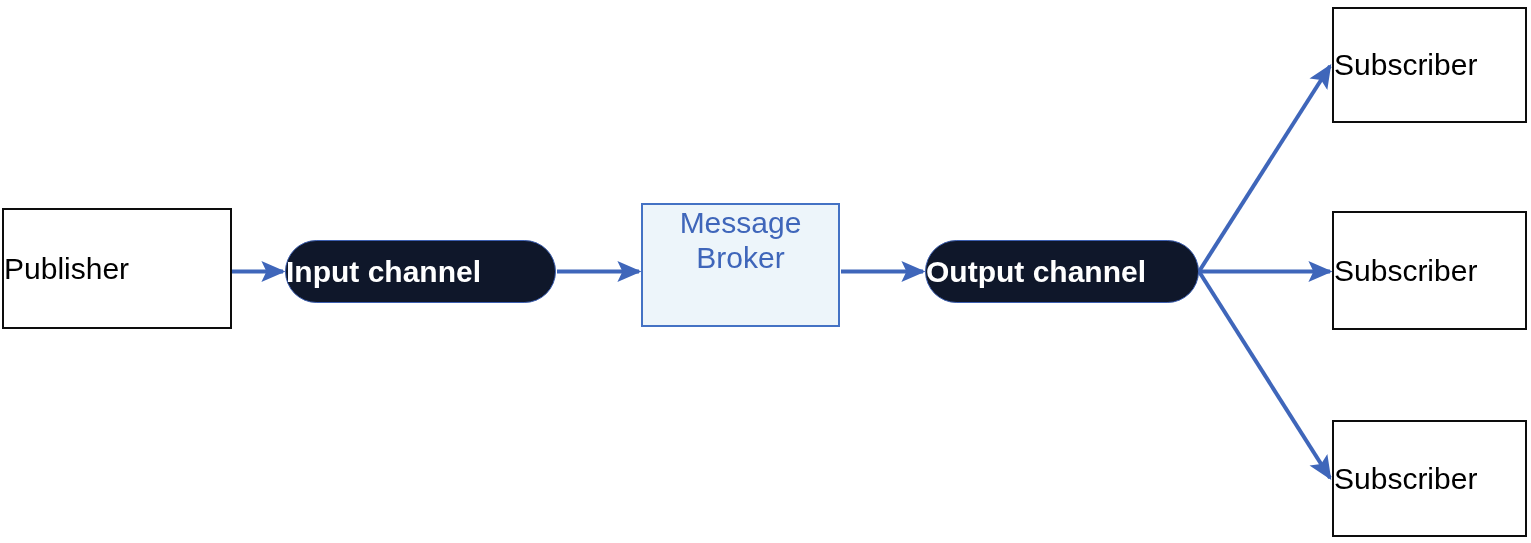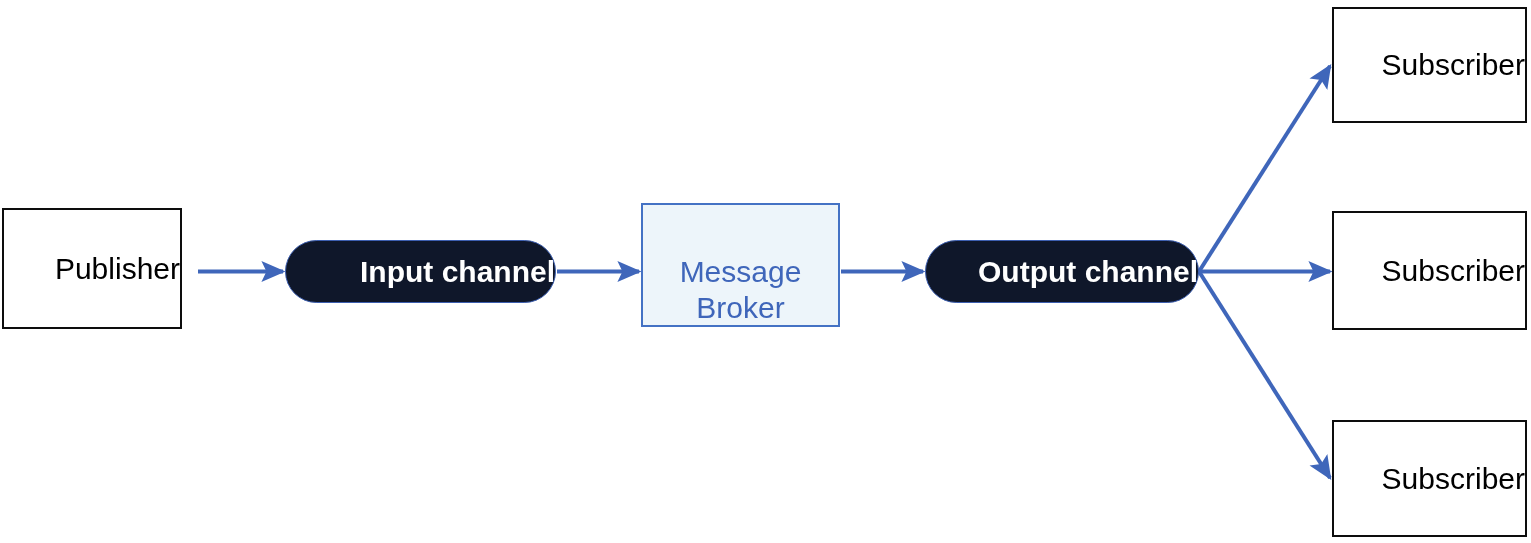--- a/index.html
+++ b/index.html
@@ -22,21 +22,21 @@
     top: 0;
     width: 1531px;
     height: 543px;
     pointer-events: none;
   }
   .node {
     position: absolute;
     box-sizing: border-box;
     display: flex;
     align-items: center;
-    justify-content: flex-end;
+    justify-content: flex-start;
     text-align: center;
     line-height: 1.18;
   }
   
   .rect-node {
     background: #ffffff;
     border: 2px solid #0d0d0d;
     color: #000000;
     font-size: 30px;
     font-weight: 400;
@@ -85,21 +85,21 @@
 
     <line x1="841" y1="271.5" x2="923" y2="271.5" stroke="#3f66ba" stroke-width="4" marker-end="url(#arrowhead)"></line>
 
     <line x1="1199" y1="271.5" x2="1330" y2="66" stroke="#3f66ba" stroke-width="4" marker-end="url(#arrowhead)"></line>
 
     <line x1="1199" y1="271.5" x2="1330" y2="271.5" stroke="#3f66ba" stroke-width="4" marker-end="url(#arrowhead)"></line>
 
     <line x1="1199" y1="271.5" x2="1330" y2="478" stroke="#3f66ba" stroke-width="4" marker-end="url(#arrowhead)"></line>
   </svg>
 
-  <div class="node rect-node" style="left:2px; top:208px; width:180px; height:121px;">
+  <div class="node rect-node" style="left:2px; top:208px; width:230px; height:121px;">
     <span class="node-label">Publisher</span>
   </div>
 
   <div class="node pill-node" style="left:285px; top:240px; width:271px; height:63px;">
     <span class="node-label">Input channel</span>
   </div>
 
   <div class="node broker-node" style="left:641px; top:203px; width:199px; height:124px;">
     <span class="broker-line">Message</span>
     <span class="broker-line">Broker</span>

